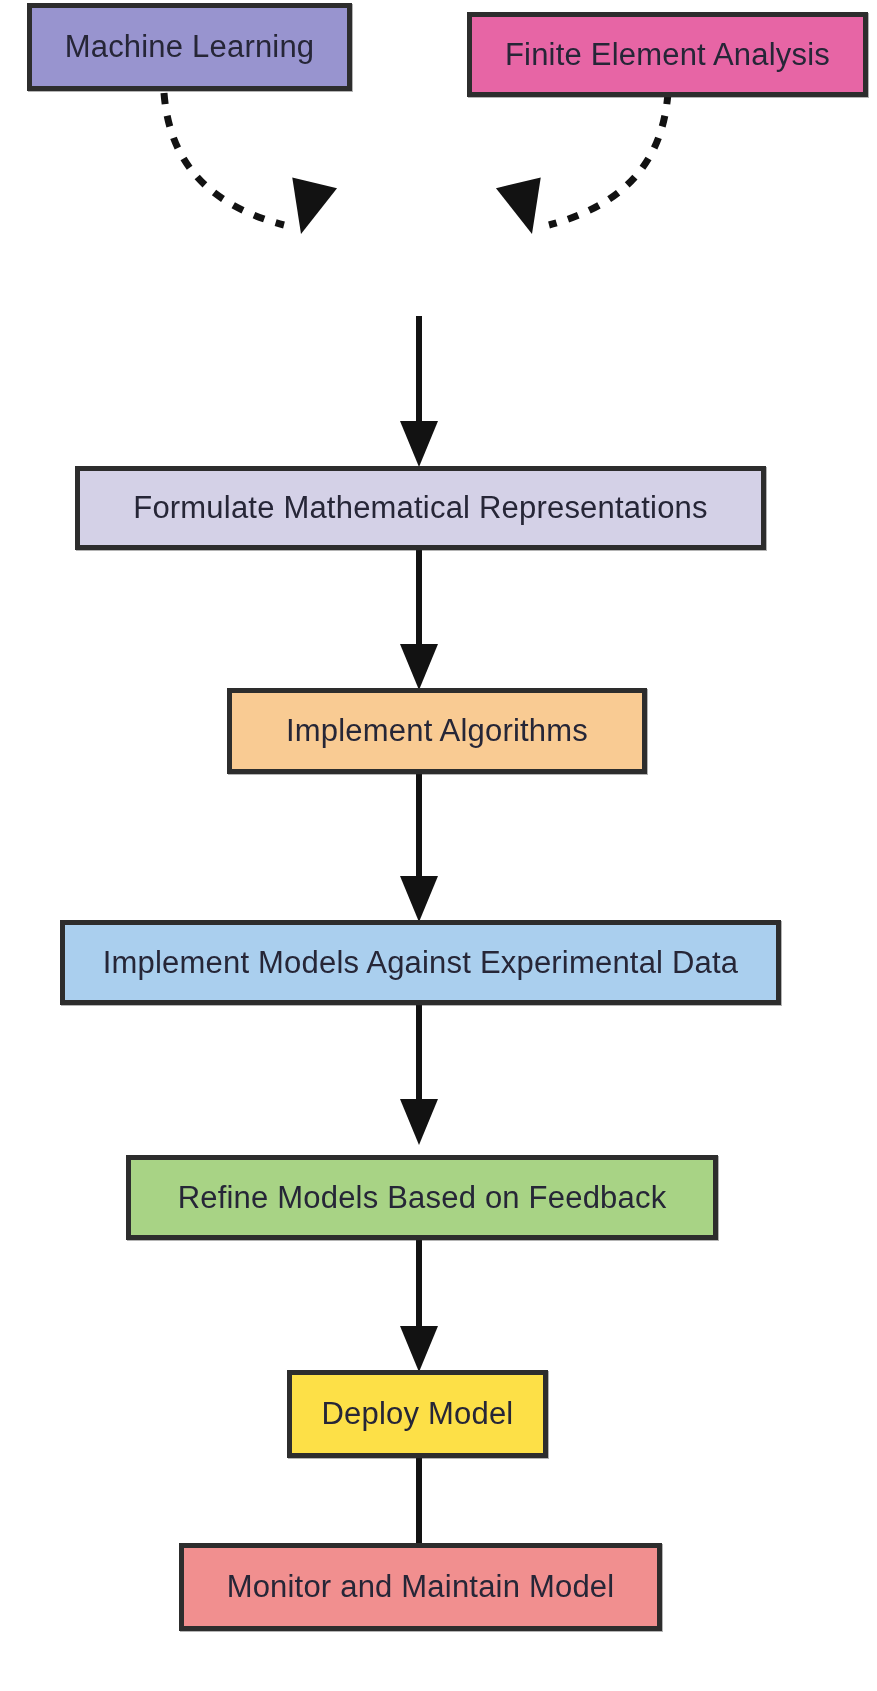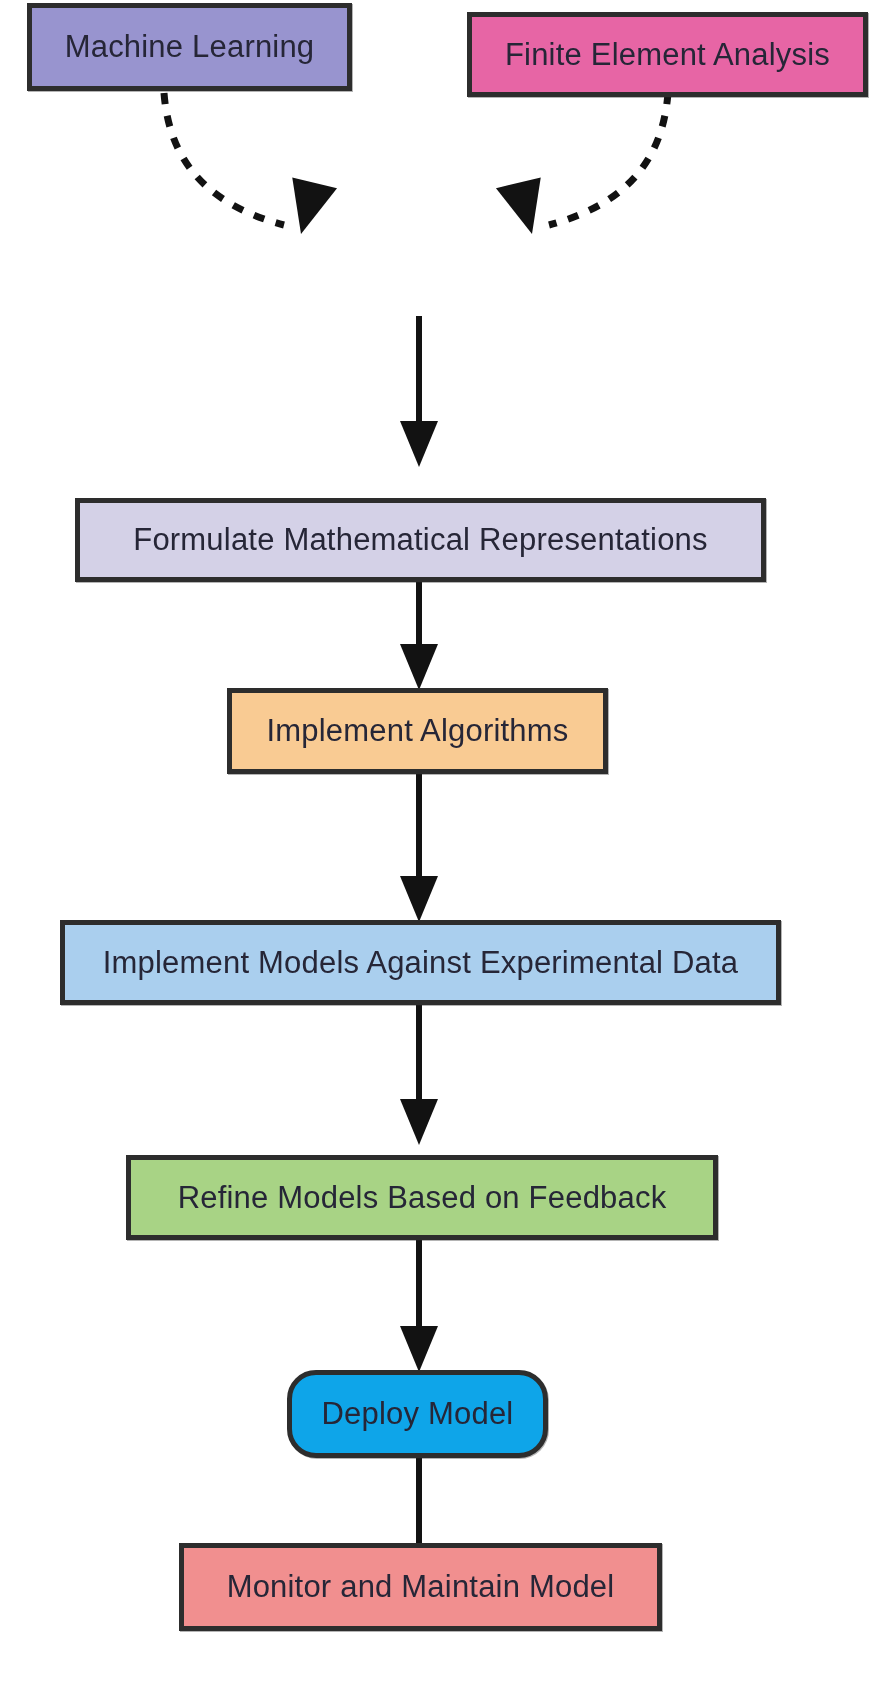--- a/index.html
+++ b/index.html
@@ -30,22 +30,22 @@
     color: #262637;
     font-size: 31px;
     letter-spacing: 0.2px;
     white-space: nowrap;
     text-align: center;
   }
   
   .n0 { left: 3px;   top: 3px;    width: 325px; height: 88px; margin-left: 24px; }
   .n1 { left: 467px; top: 12px;    width: 401px; height: 85px; }
   .n2 { left: 195px; top: 232px;  width: 443px; height: 84px; }
-  .n3 { left: 75px;  top: 466px;  width: 691px; height: 84px; margin-top: 32px; }
-  .n4 { left: 227px; top: 688px;  width: 381px; height: 86px; }
+  .n3 { left: 75px;  top: 466px;  width: 691px; height: 84px; }
+  .n4 { left: 227px; top: 688px;  width: 420px; height: 86px; }
   .n5 { left: 60px;  top: 920px;  width: 721px; height: 85px; }
   .n6 { left: 126px; top: 1143px; width: 592px; height: 85px; }
   .n7 { left: 287px; top: 1370px; width: 261px; height: 88px; }
   .n8 { left: 179px; top: 1543px; width: 483px; height: 88px; }
 </style>
 </head>
 <body>
 
 <div class="canvas">
 
@@ -94,21 +94,21 @@
   </div>
 
   <div class="node n5" style="background: rgb(170, 207, 238);">
     <span class="label">Implement Models Against Experimental Data</span>
   </div>
 
   <div class="node n6" style="background: rgb(168, 211, 133); margin-top: 12px;">
     <span class="label">Refine Models Based on Feedback</span>
   </div>
 
-  <div class="node n7" style="background: #0ea5e9; border-radius: 29px;">
+  <div class="node n7" style="background: #fde047;">
     <span class="label">Deploy Model</span>
   </div>
 
   <div class="node n8" style="background: rgb(241, 143, 143);">
     <span class="label">Monitor and Maintain Model</span>
   </div>
 
 </div>
 
 </body></html>

